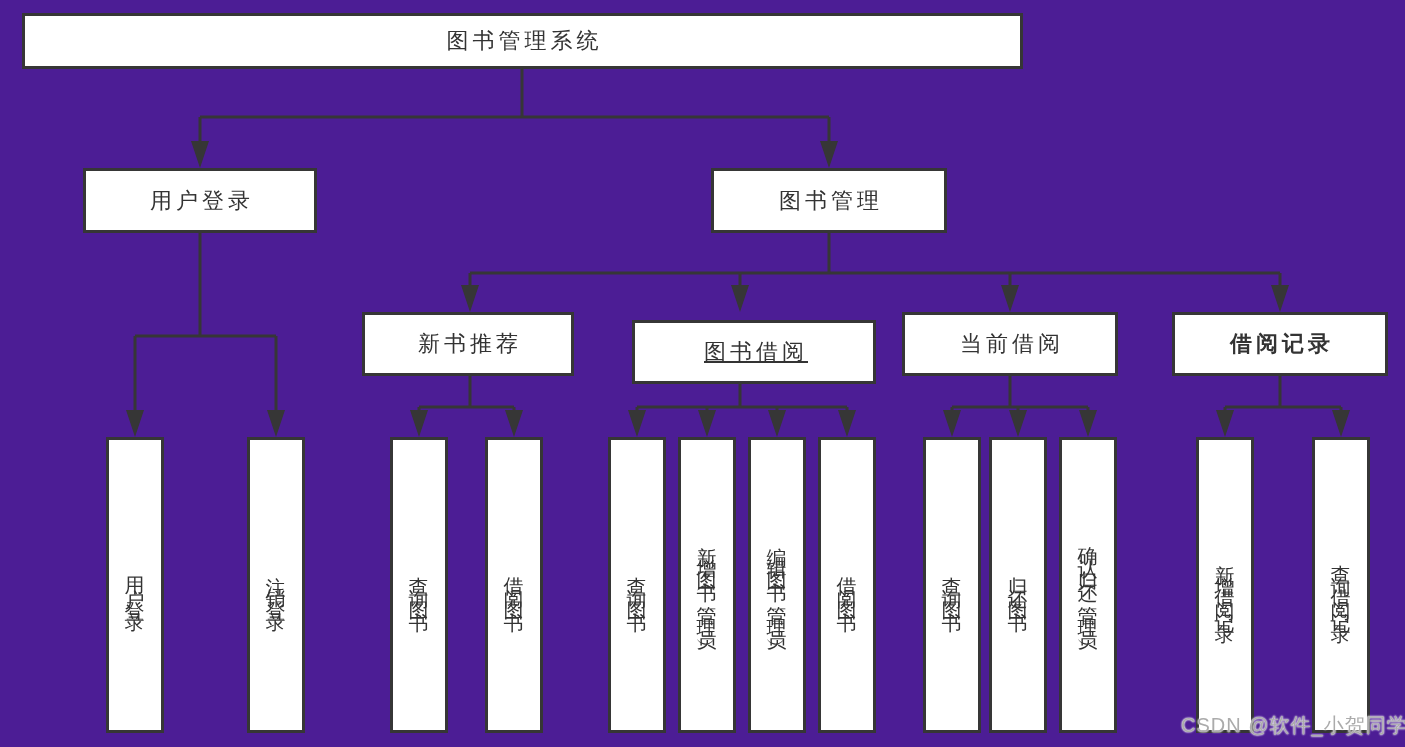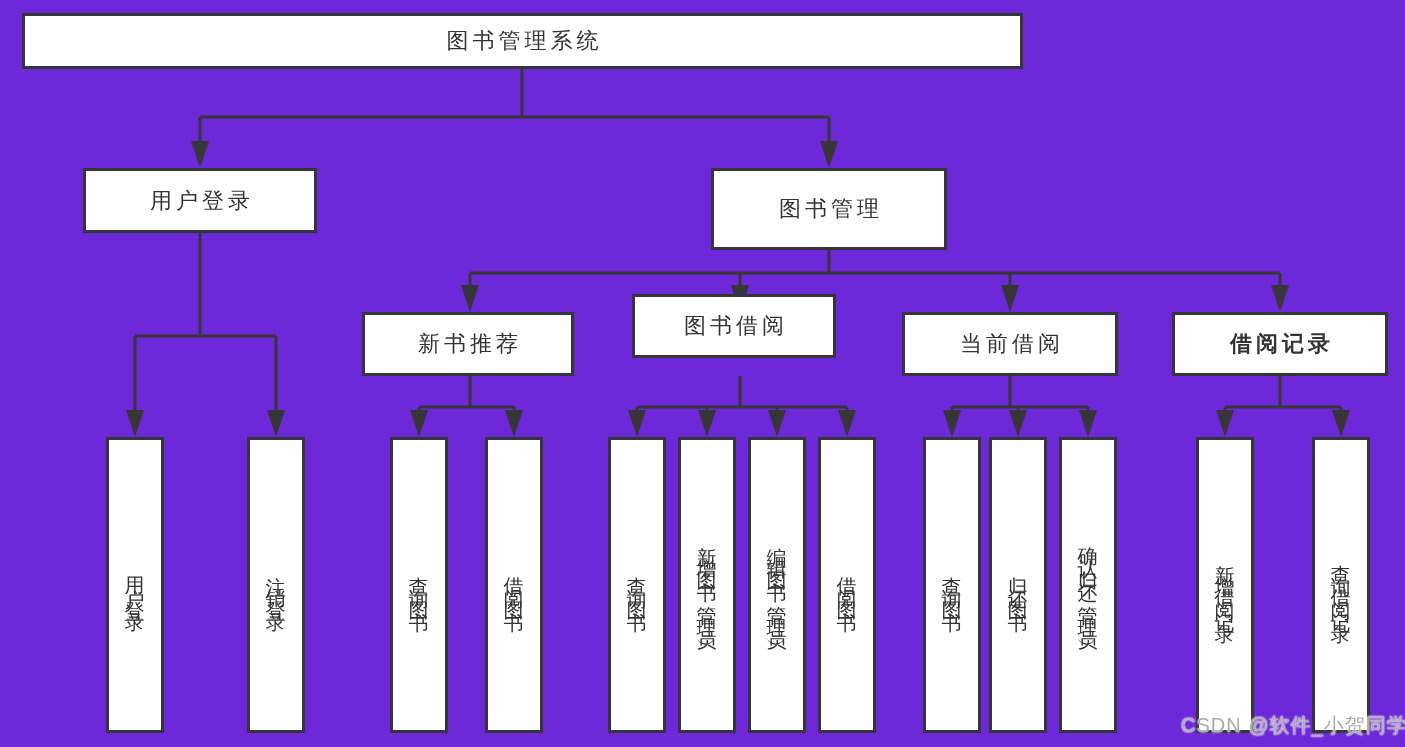--- a/index.html
+++ b/index.html
@@ -1,19 +1,19 @@
 <!DOCTYPE html>
 <html><head>
 <meta charset="utf-8">
 <style>
   html,body{margin:0;padding:0;background:#fff;}
   .canvas{
     position:relative;
     width:1405px;height:747px;
-    background:#6d28d9;
+    background:#4c1d95;
     font-family:"Liberation Sans","DejaVu Sans",sans-serif;
     color:#333333;
     overflow:hidden;
   }
   .wires{position:absolute;left:0;top:0;width:1405px;height:747px;}
   .box{
     position:absolute;
     box-sizing:border-box;
     border:3px solid #363636;
     background:#ffffff;
@@ -86,28 +86,28 @@
     </g>
   </svg>
 
   <div class="box" style="left:22px;top:13px;width:1001px;height:56px;">
     <span class="hlabel">图书管理系统</span>
   </div>
 
   <div class="box" style="left:83px;top:168px;width:234px;height:65px;">
     <span class="hlabel">用户登录</span>
   </div>
-  <div class="box" style="left:711px;top:168px;width:236px;height:82px;">
+  <div class="box" style="left:711px;top:168px;width:236px;height:65px;">
     <span class="hlabel">图书管理</span>
   </div>
 
   <div class="box" style="left:362px;top:312px;width:212px;height:64px;">
     <span class="hlabel">新书推荐</span>
   </div>
-  <div class="box" style="left:632px;top:294px;width:204px;height:64px;">
+  <div class="box" style="left:632px;top:320px;width:244px;height:64px;text-decoration:underline;">
     <span class="hlabel">图书借阅</span>
   </div>
   <div class="box" style="left:902px;top:312px;width:216px;height:64px;text-align:right;">
     <span class="hlabel">当前借阅</span>
   </div>
   <div class="box" style="left:1172px;top:312px;width:216px;height:64px;font-weight:bold;">
     <span class="hlabel">借阅记录</span>
   </div>
 
   <div class="box leaf" style="left:106px;">

